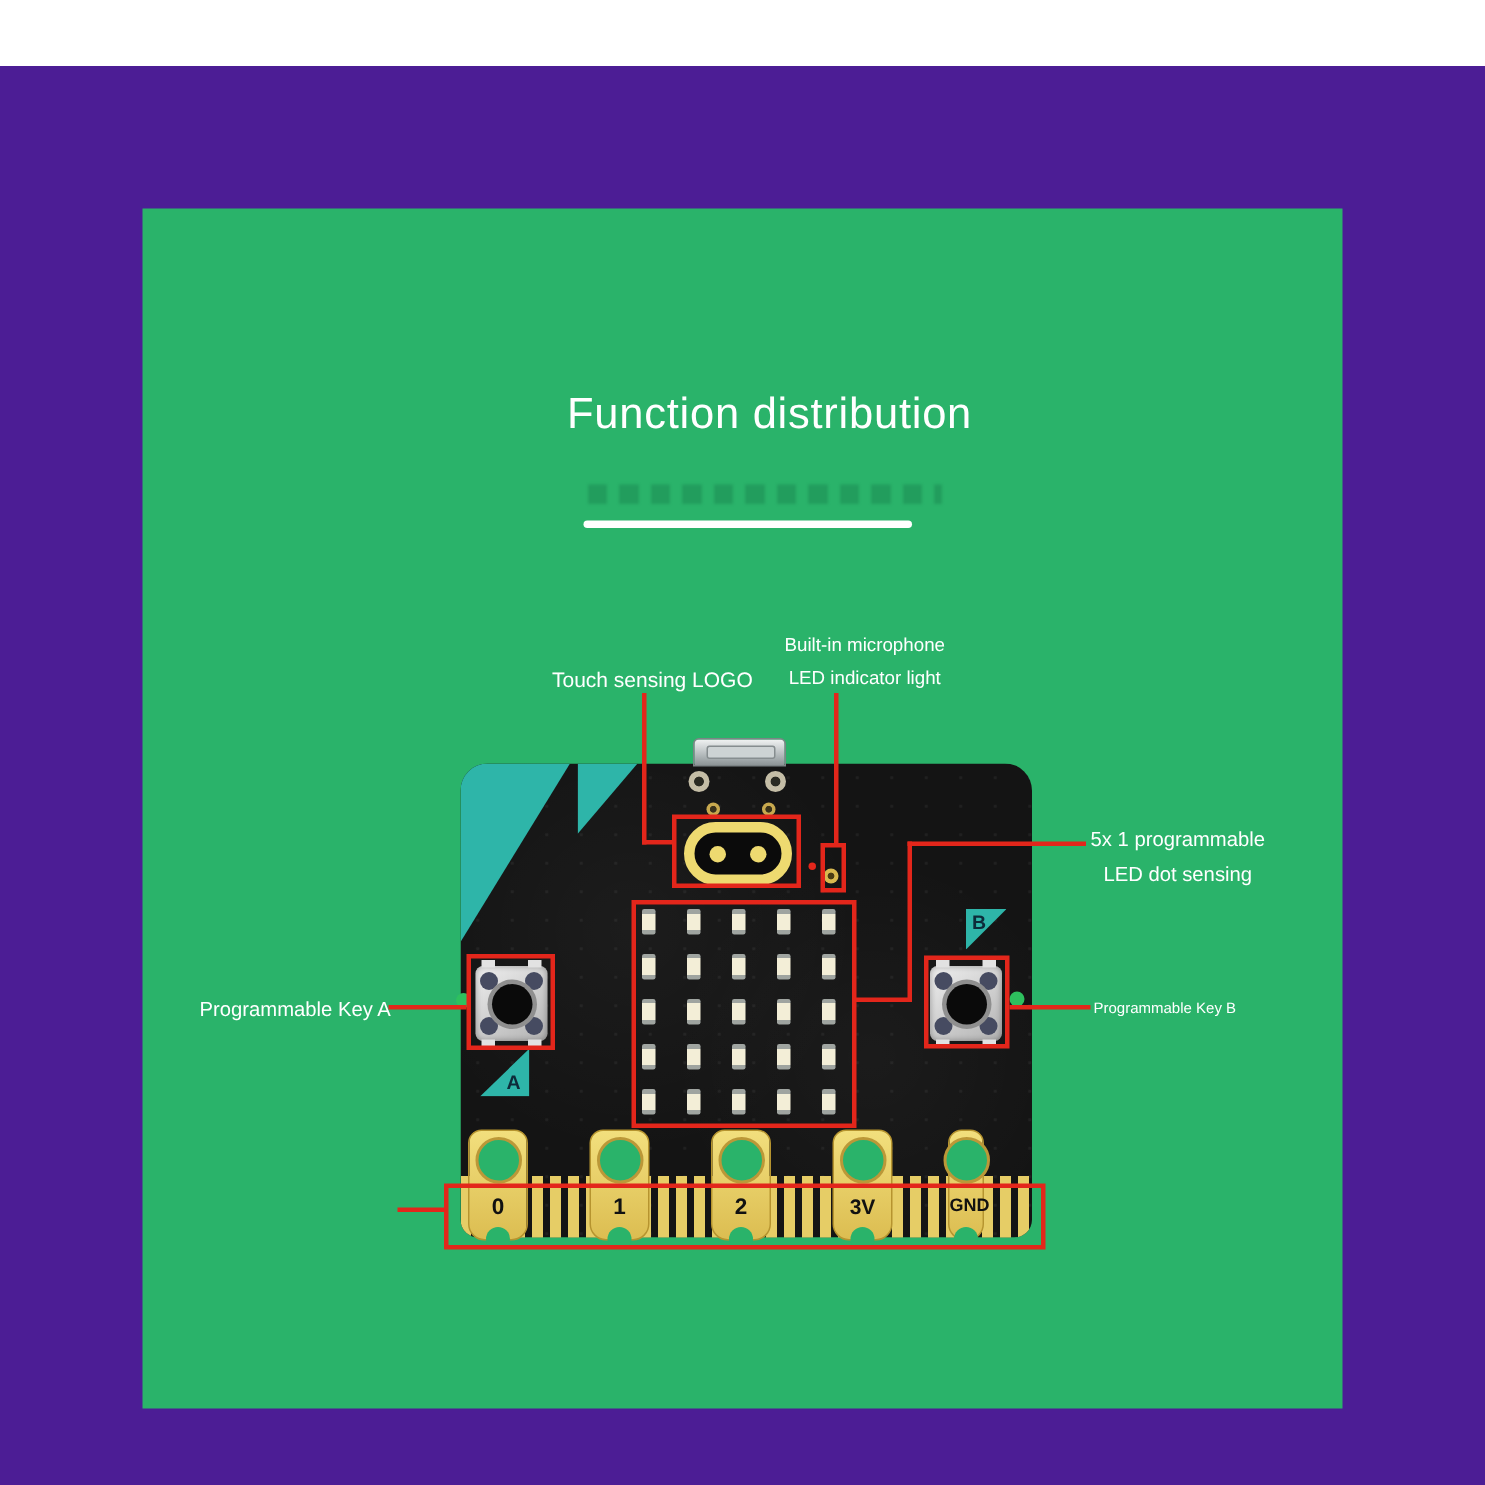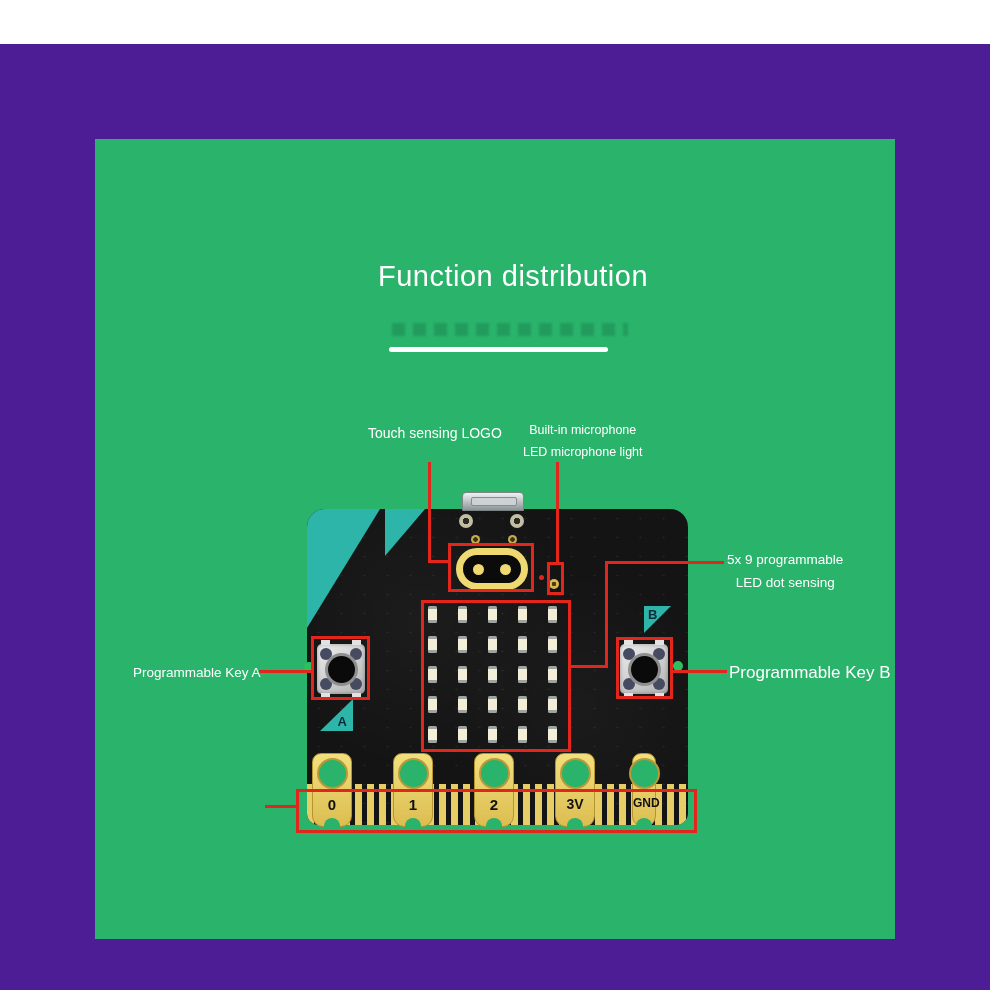--- a/index.html
+++ b/index.html
@@ -10,25 +10,25 @@
   
   .title{position:absolute;left:378px;top:216px;color:#ffffff;font-size:29px;font-weight:400;
          letter-spacing:0.5px;white-space:nowrap;}
   .ghost-subtitle{position:absolute;left:392px;top:279px;width:236px;height:13px;opacity:.55;
          filter:blur(1.2px);
          background:repeating-linear-gradient(90deg,rgba(10,90,55,.45) 0 13px,rgba(10,90,55,0) 13px 21px);}
   .title-underline{position:absolute;left:389px;top:303px;width:219px;height:5px;background:#ffffff;border-radius:3px;}
 
   
   .lbl{position:absolute;color:#ffffff;font-weight:400;white-space:nowrap;line-height:22px;text-align:center;}
-  .lbl-touch{left:368px;top:378px;font-size:14px;}
+  .lbl-touch{left:368px;top:398px;font-size:14px;}
   .lbl-mic{left:523px;top:375px;font-size:12.5px;}
   .lbl-matrix{left:727px;top:504px;font-size:13.5px;line-height:23px;}
   .lbl-keya{left:133px;top:618px;font-size:13.5px;}
-  .lbl-keyb{left:729px;top:618px;font-size:17px;}
+  .lbl-keyb{left:729px;top:618px;font-size:10px;}
   .lbl-croc{left:159px;top:743px;font-size:13px;line-height:23px;}
 
   
   .board{position:absolute;left:307px;top:465px;width:381px;height:316px;background:#141414;
          border-radius:18px 18px 12px 12px;
          background-image:
            radial-gradient(rgba(255,255,255,.05) 1px, transparent 1.4px),
            radial-gradient(circle at 30% 35%, rgba(255,255,255,.035), transparent 45%),
            radial-gradient(circle at 72% 62%, rgba(255,255,255,.03), transparent 40%);
          background-size:23px 19px,100% 100%,100% 100%;}
@@ -102,24 +102,24 @@
 <div class="stage">
   <div class="panel"></div>
 
   <div class="title">Function distribution</div>
   <div class="ghost-subtitle"></div>
   <div class="title-underline"></div>
 
   <div class="lbl lbl-touch">Touch sensing LOGO</div>
   <div class="lbl lbl-mic">
     <div>Built-in microphone</div>
-    <div>LED microphone light</div>
+    <div>LED indicator light</div>
   </div>
   <div class="lbl lbl-matrix">
-    <div>5x 9 programmable</div>
+    <div>5x 1 programmable</div>
     <div>LED dot sensing</div>
   </div>
   <div class="lbl lbl-keya">Programmable Key A</div>
   <div class="lbl lbl-keyb">Programmable Key B</div>
 
   <div class="board"></div>
   <div class="tri tri-big"></div>
   <div class="tri tri-small"></div>
 
   <div class="usb">

